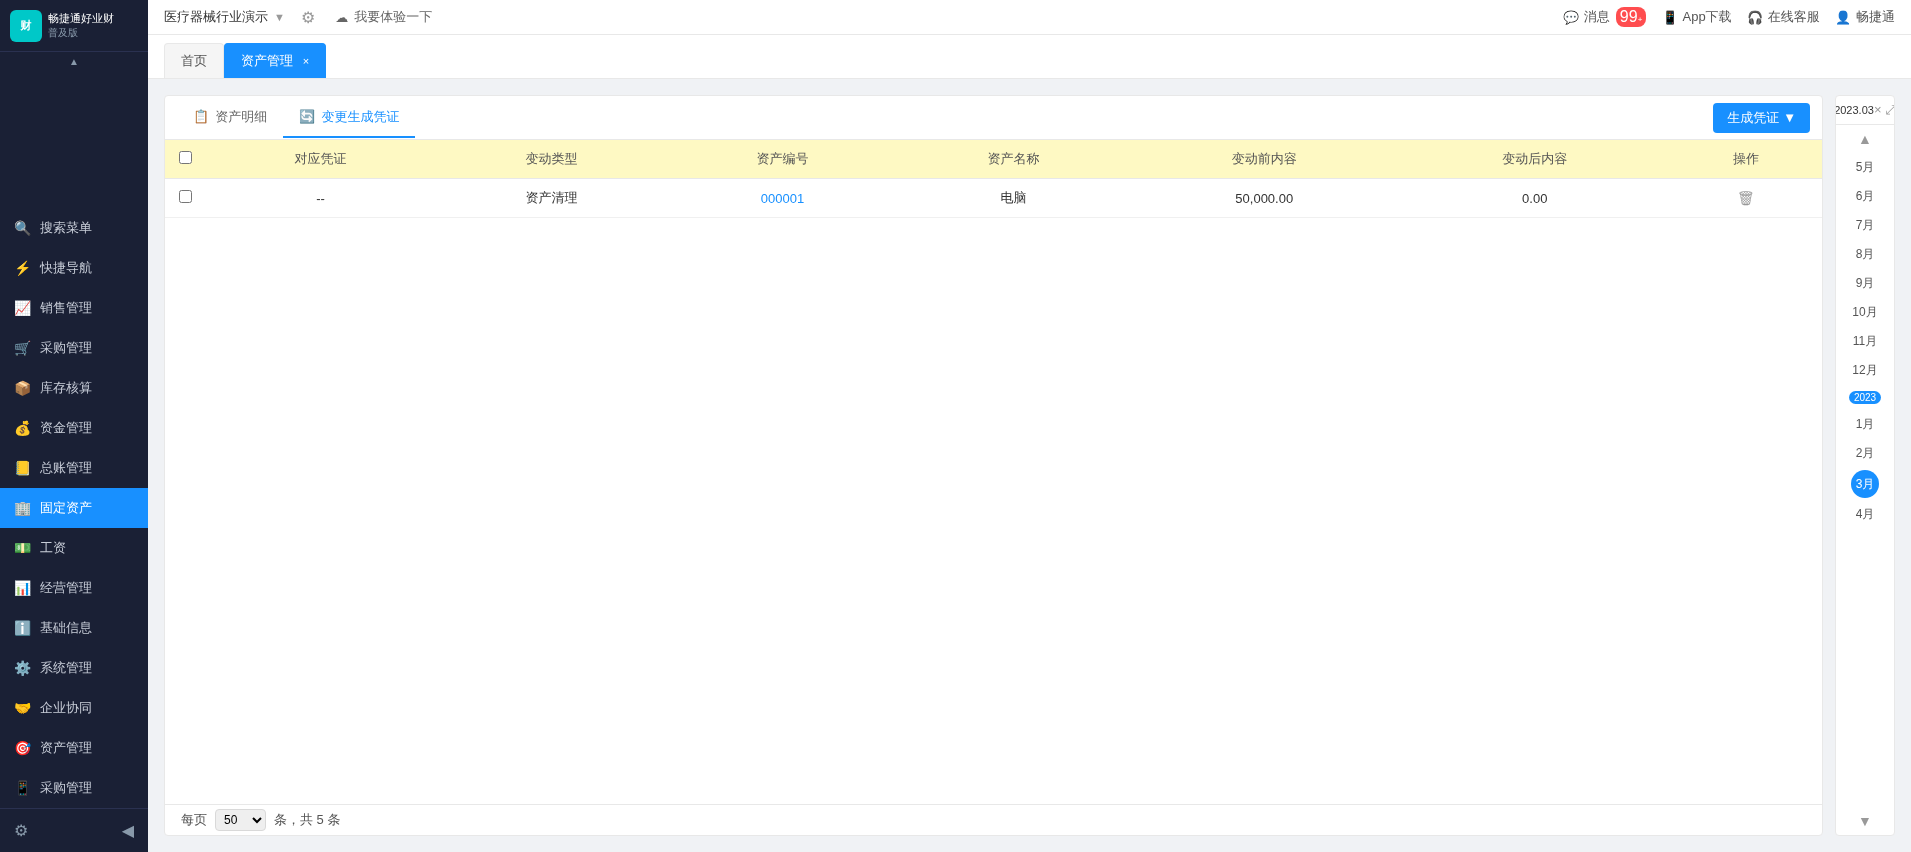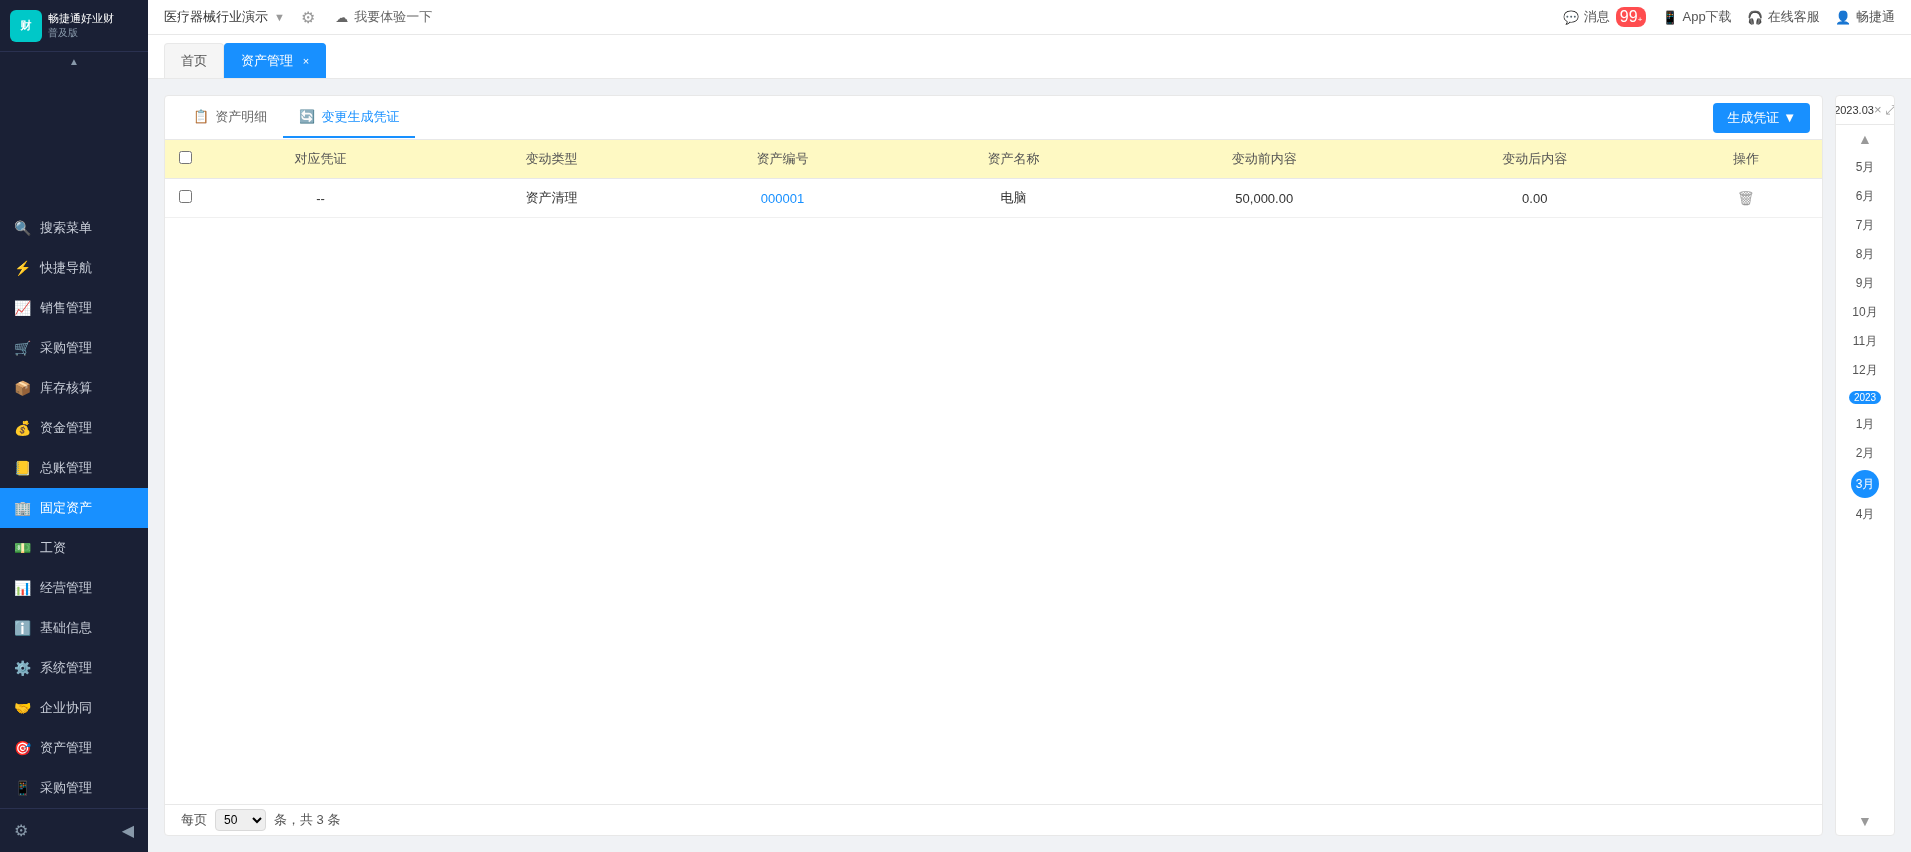--- a/index.html
+++ b/index.html
@@ -476,21 +476,21 @@
       </div>
 
       <div class="pagination">
         <span>每页</span>
         <select class="page-select">
           <option>50</option>
           <option>10</option>
           <option>20</option>
           <option>100</option>
         </select>
-        <span>条，共 3 条</span>
+        <span>条，共 5 条</span>
       </div>
     </div>
 
     <div class="timeline-panel">
       <div class="timeline-header">
         <span style="font-size:11px;color:#333;">2023.03</span>
         <div style="display:flex;gap:4px;">
           <span class="timeline-close">×</span>
           <span class="timeline-expand">⤢</span>
         </div>

